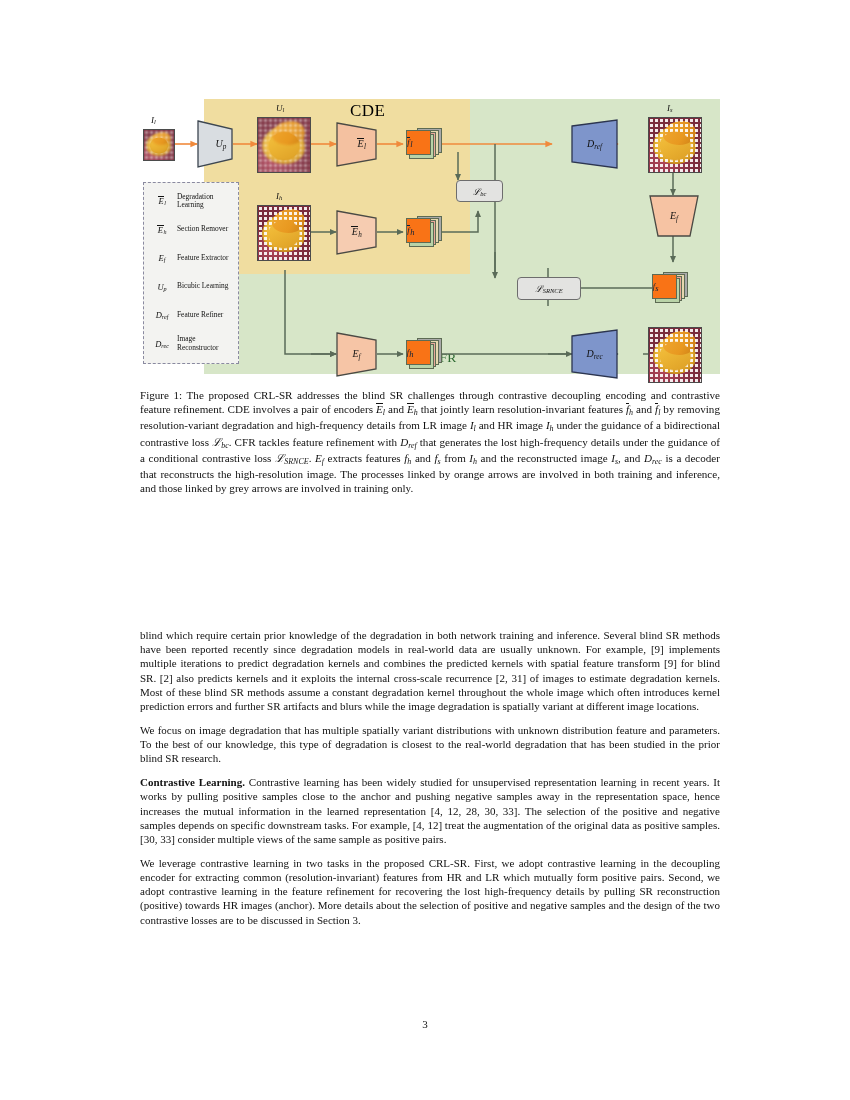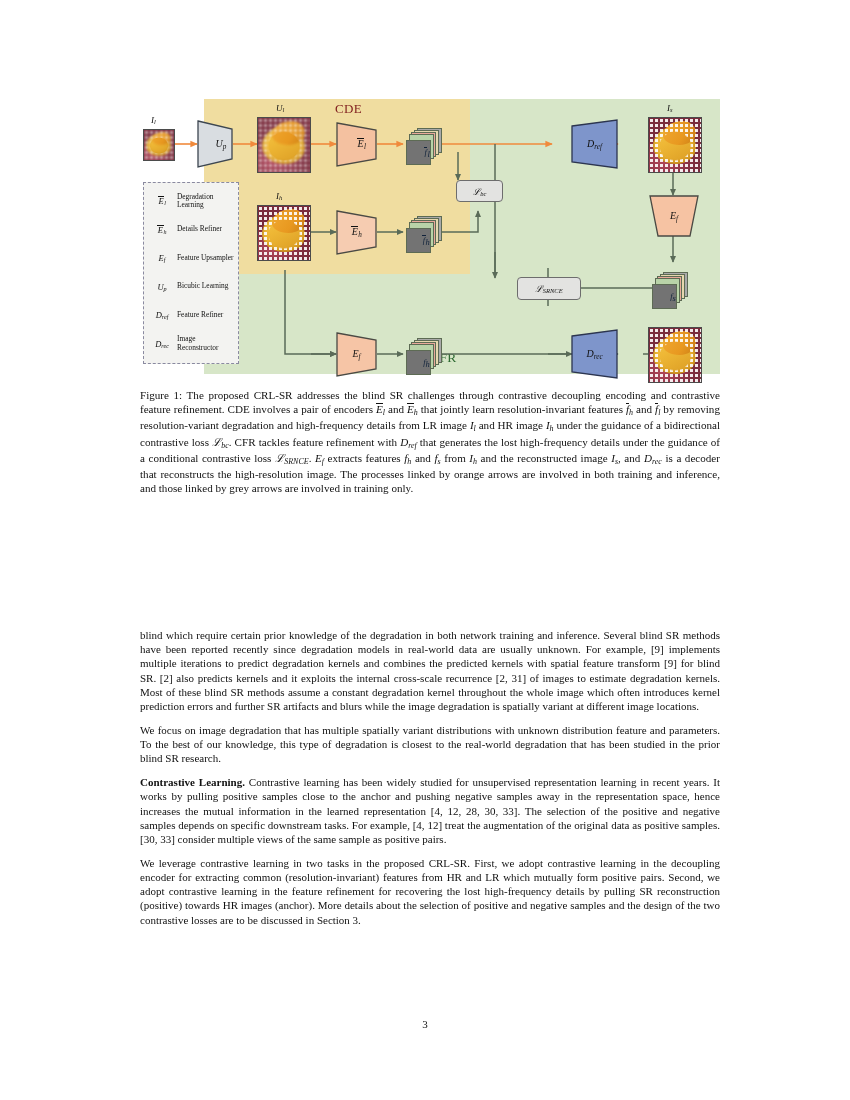--- a/index.html
+++ b/index.html
@@ -13,21 +13,21 @@
   .page{position:relative;width:850px;height:1100px;}
 
   
   .figure-wrap{position:absolute;left:140px;top:92px;width:580px;height:288px;}
 
   .diag{position:absolute;inset:0;}
   
   .region-cfr{position:absolute;left:64px;top:7px;width:516px;height:275px;background:#d7e6c8;}
   
   .region-cde{position:absolute;left:64px;top:7px;width:266px;height:175px;background:#f0dda0;}
-  .lbl-cde{position:absolute;left:195px;top:9px;font-size:13px;color:#7f1d1d;letter-spacing:.4px;}
+  .lbl-cde{position:absolute;left:210px;top:9px;font-size:17px;color:#000000;letter-spacing:.4px;}
   .lbl-cfr{position:absolute;left:290px;top:258px;font-size:13.5px;color:#2f6b33;letter-spacing:.4px;}
 
   
   .legend{position:absolute;left:3px;top:90px;width:96px;height:182px;
     background:#f3f3f1;border:1.4px dashed #8a8aa0;box-sizing:border-box;padding:4px 3px 2px 3px;}
   .legend-row{display:flex;align-items:center;height:28.5px;}
   .legend-sym{width:30px;text-align:center;font-family:"Liberation Serif",serif;font-style:italic;font-size:8.5px;color:#111;flex:0 0 30px;}
   .legend-sym .ov{border-top:1px solid #111;display:inline-block;line-height:1.05;padding:0 .5px;}
   .legend-txt{font-size:7.4px;line-height:1.16;color:#111;font-family:"Liberation Serif",serif;}
 
@@ -65,22 +65,22 @@
   .lossbox{position:absolute;background:#e3e3e1;border:1px solid #6d6d6d;border-radius:4px;
     display:flex;align-items:center;justify-content:center;font-style:italic;font-size:9px;color:#111;}
 
   
   .stack{position:absolute;width:34px;height:32px;}
   .stack i{position:absolute;width:23px;height:23px;border:1px solid #5d6b54;display:block;}
   .stack .s5{right:0;top:0;background:#a9a9a9;}
   .stack .s4{right:2.8px;top:2.1px;background:#e6d7ae;}
   .stack .s3{right:5.6px;top:4.2px;background:#e9a89a;}
   .stack .s2{right:8.4px;top:6.3px;background:#b9d3a8;}
-  .stack .s1{right:11.2px;top:12px;background:#737373;
-    display:flex;align-items:center;justify-content:flex-end;}
+  .stack .s1{right:11.2px;top:2px;background:#f97316;
+    display:flex;align-items:center;justify-content:flex-start;}
   .stack .s1 span{font-style:italic;font-size:8.5px;color:#10223a;}
   .stack .s1 span .ov{border-top:1px solid #10223a;display:inline-block;line-height:1.05;padding:0 .5px;}
 
   svg.wires{position:absolute;inset:0;width:580px;height:288px;overflow:visible;}
 
   
   .caption{position:absolute;left:140px;top:388px;width:580px;
     font-size:11.1px;line-height:1.295;text-align:justify;color:#111;font-family:Liberation Serif, serif;}
   .body{position:absolute;left:140px;width:580px;font-size:11px;line-height:1.295;
     text-align:justify;color:#111;}
@@ -142,25 +142,25 @@
         </g>
       </svg>
 
       <div class="legend">
         <div class="legend-row">
           <div class="legend-sym"><span class="ov">E</span><span class="sub m">l</span></div>
           <div class="legend-txt">Degradation Learning</div>
         </div>
         <div class="legend-row">
           <div class="legend-sym"><span class="ov">E</span><span class="sub m">h</span></div>
-          <div class="legend-txt">Details Refiner</div>
+          <div class="legend-txt">Section Remover</div>
         </div>
         <div class="legend-row">
           <div class="legend-sym">E<span class="sub m">f</span></div>
-          <div class="legend-txt">Feature Upsampler</div>
+          <div class="legend-txt">Feature Extractor</div>
         </div>
         <div class="legend-row">
           <div class="legend-sym">U<span class="sub m">p</span></div>
           <div class="legend-txt">Bicubic Learning</div>
         </div>
         <div class="legend-row">
           <div class="legend-sym">D<span class="sub m">ref</span></div>
           <div class="legend-txt">Feature Refiner</div>
         </div>
         <div class="legend-row">

